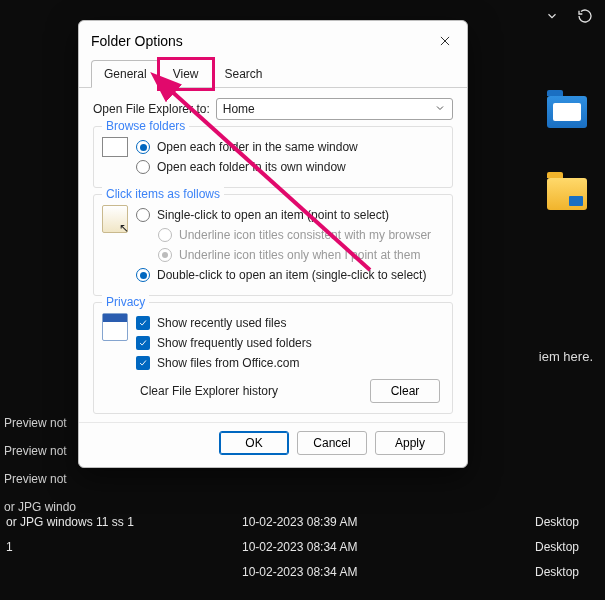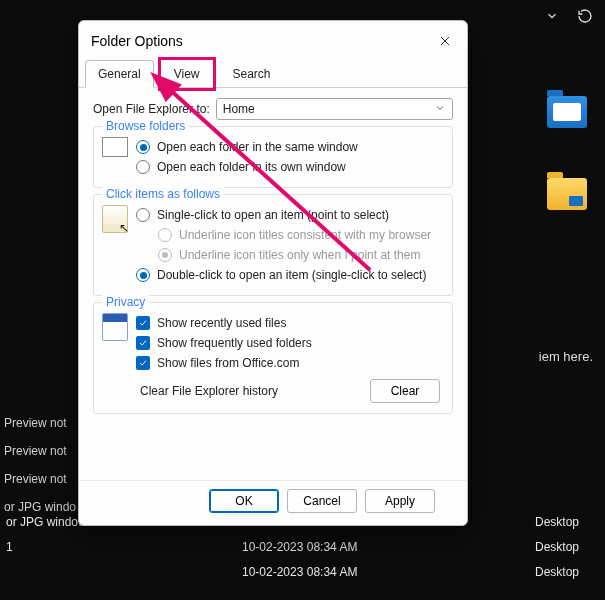--- a/index.html
+++ b/index.html
@@ -27,27 +27,27 @@
   .thumb-list div { margin-bottom: 14px; }
 
   
   .file-rows { position: absolute; left: 4px; right: 4px; top: 509px; color: #e6e6e6; font-size: 12px; }
   .file-row { display: flex; height: 25px; align-items: center; }
   .file-name { width: 238px; padding-left: 2px; }
   .file-date { width: 200px; }
   .file-loc { flex: 1; text-align: right; padding-right: 22px; }
 
   
-  .dialog { position: absolute; left: 78px; top: 20px; width: 390px; height: 506px; background: #fdfdfd; border: 1px solid #bfbfbf; border-radius: 6px; box-shadow: 0 10px 30px rgba(0,0,0,.5); display: flex; flex-direction: column; }
+  .dialog { position: absolute; left: 78px; top: 20px; width: 390px; height: 448px; background: #fdfdfd; border: 1px solid #bfbfbf; border-radius: 6px; box-shadow: 0 10px 30px rgba(0,0,0,.5); display: flex; flex-direction: column; }
   .dlg-titlebar { display: flex; align-items: center; justify-content: space-between; padding: 8px 10px 6px 12px; }
   .dlg-title { font-size: 14px; color: #000; }
   .dlg-close { width: 24px; height: 24px; display:flex; align-items:center; justify-content:center; cursor:pointer; }
 
   
-  .tabs { display: flex; padding-left: 6px; border-bottom: 1px solid #d0d0d0; gap:7px; }
+  .tabs { display: flex; padding-left: 12px; border-bottom: 1px solid #d0d0d0; gap:0; }
   .tab { padding: 6px 12px; font-size: 12px; color: #222; cursor:pointer; border:1px solid transparent; border-bottom:none; position:relative; top:1px; background:transparent; }
   .tab.selected { border-color:#bdbdbd; border-bottom:1px solid #fdfdfd; background:#fdfdfd; border-radius:4px 4px 0 0; }
   .tab.highlight { outline: 3px solid #e1096c; outline-offset: 0; }
 
   .dlg-body { padding: 10px 14px; color:#222; flex:1; overflow:hidden; font-size:12px; }
 
   .open-row { display:flex; align-items:center; gap:6px; margin-bottom:4px; }
   .combo { flex:1; height:22px; border:1px solid #a3a3a3; border-radius:3px; background:#fff; display:flex; align-items:center; padding:0 6px; justify-content:space-between; cursor:pointer; }
   .combo svg { stroke:#555; }
 
@@ -70,21 +70,21 @@
   .privacy-icon::before { content:""; position:absolute; left:0; top:0; width:100%; height:8px; background:#2a5db0; }
 
   .group-row { display:flex; align-items:flex-start; }
   .group-body { flex:1; }
 
   .clear-row { display:flex; align-items:center; justify-content:space-between; padding:6px 2px 0 4px; }
 
   .btn { min-width:70px; height:24px; border:1px solid #b5b5b5; background:#fdfdfd; border-radius:3px; font-size:12px; cursor:pointer; padding:0 10px; }
   .btn.primary { border-color:#0067c0; box-shadow:0 0 0 1px #0067c0 inset; }
   .restore-row { text-align:right; padding:6px 14px; }
-  .footer-row { display:flex; gap:8px; justify-content:flex-end; padding:8px 32px 12px; border-top:1px solid #e8e8e8; }
+  .footer-row { display:flex; gap:8px; justify-content:flex-end; padding:8px 22px 12px; border-top:1px solid #e8e8e8; }
 
   
   .annot { position:absolute; left:150px; top:60px; pointer-events:none; }
 </style>
 </head>
 <body>
 
 <div class="top-bar">
   <span><svg width="14" height="14" viewBox="0 0 24 24" fill="none" stroke-width="2">
         <path d="M6 9l6 6 6-6"></path>

